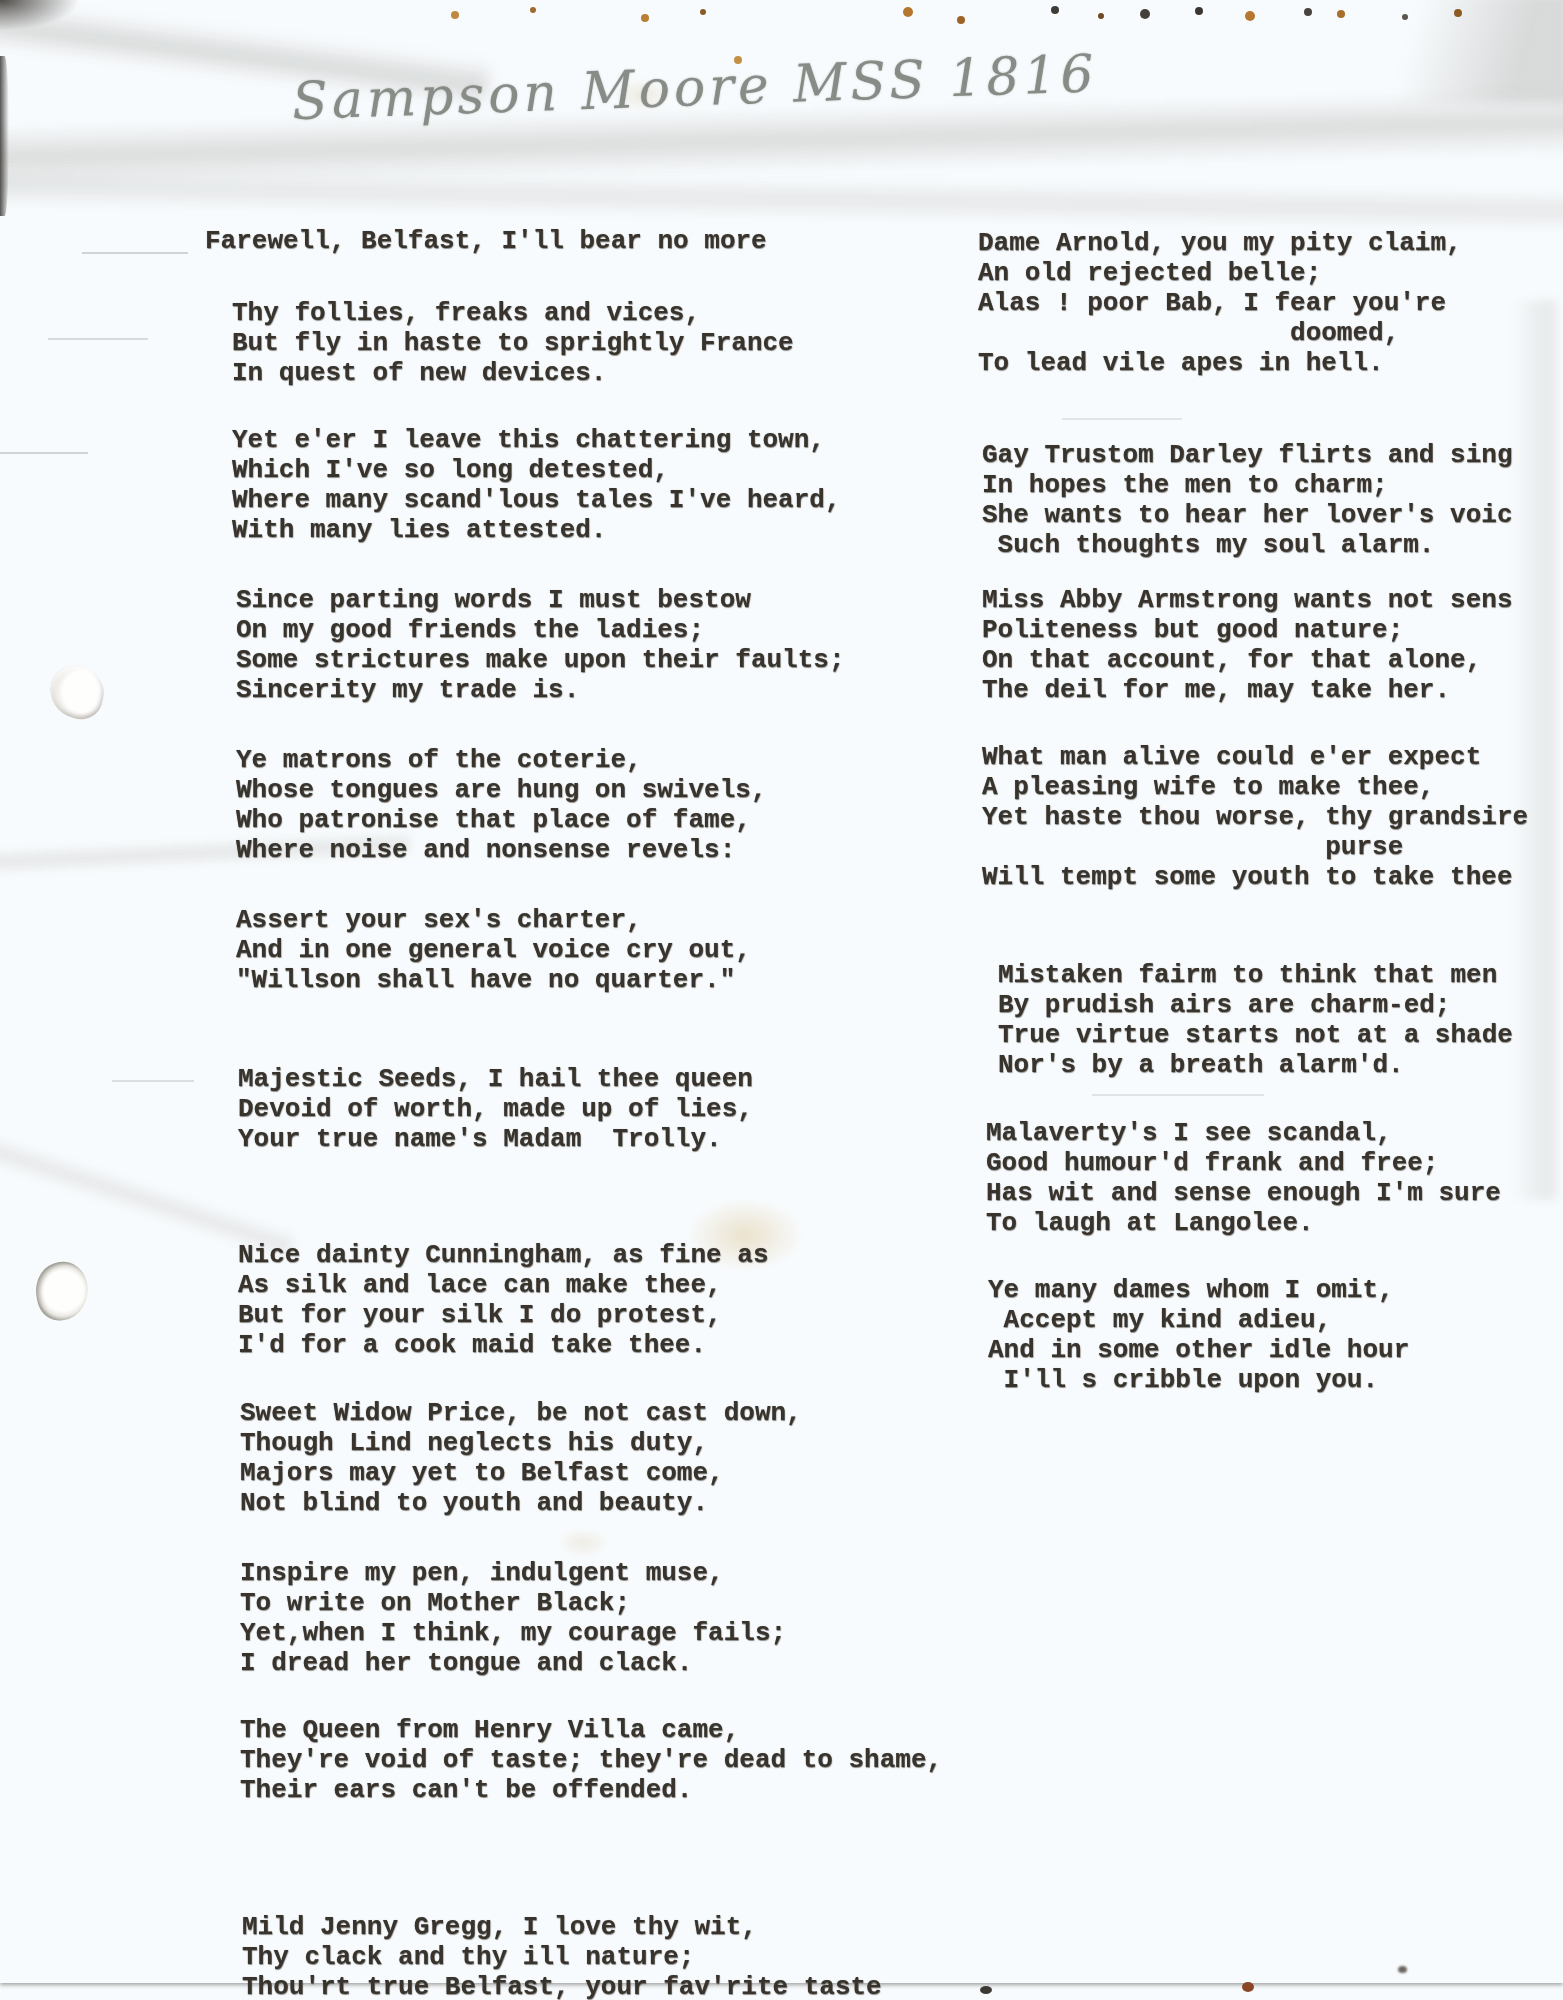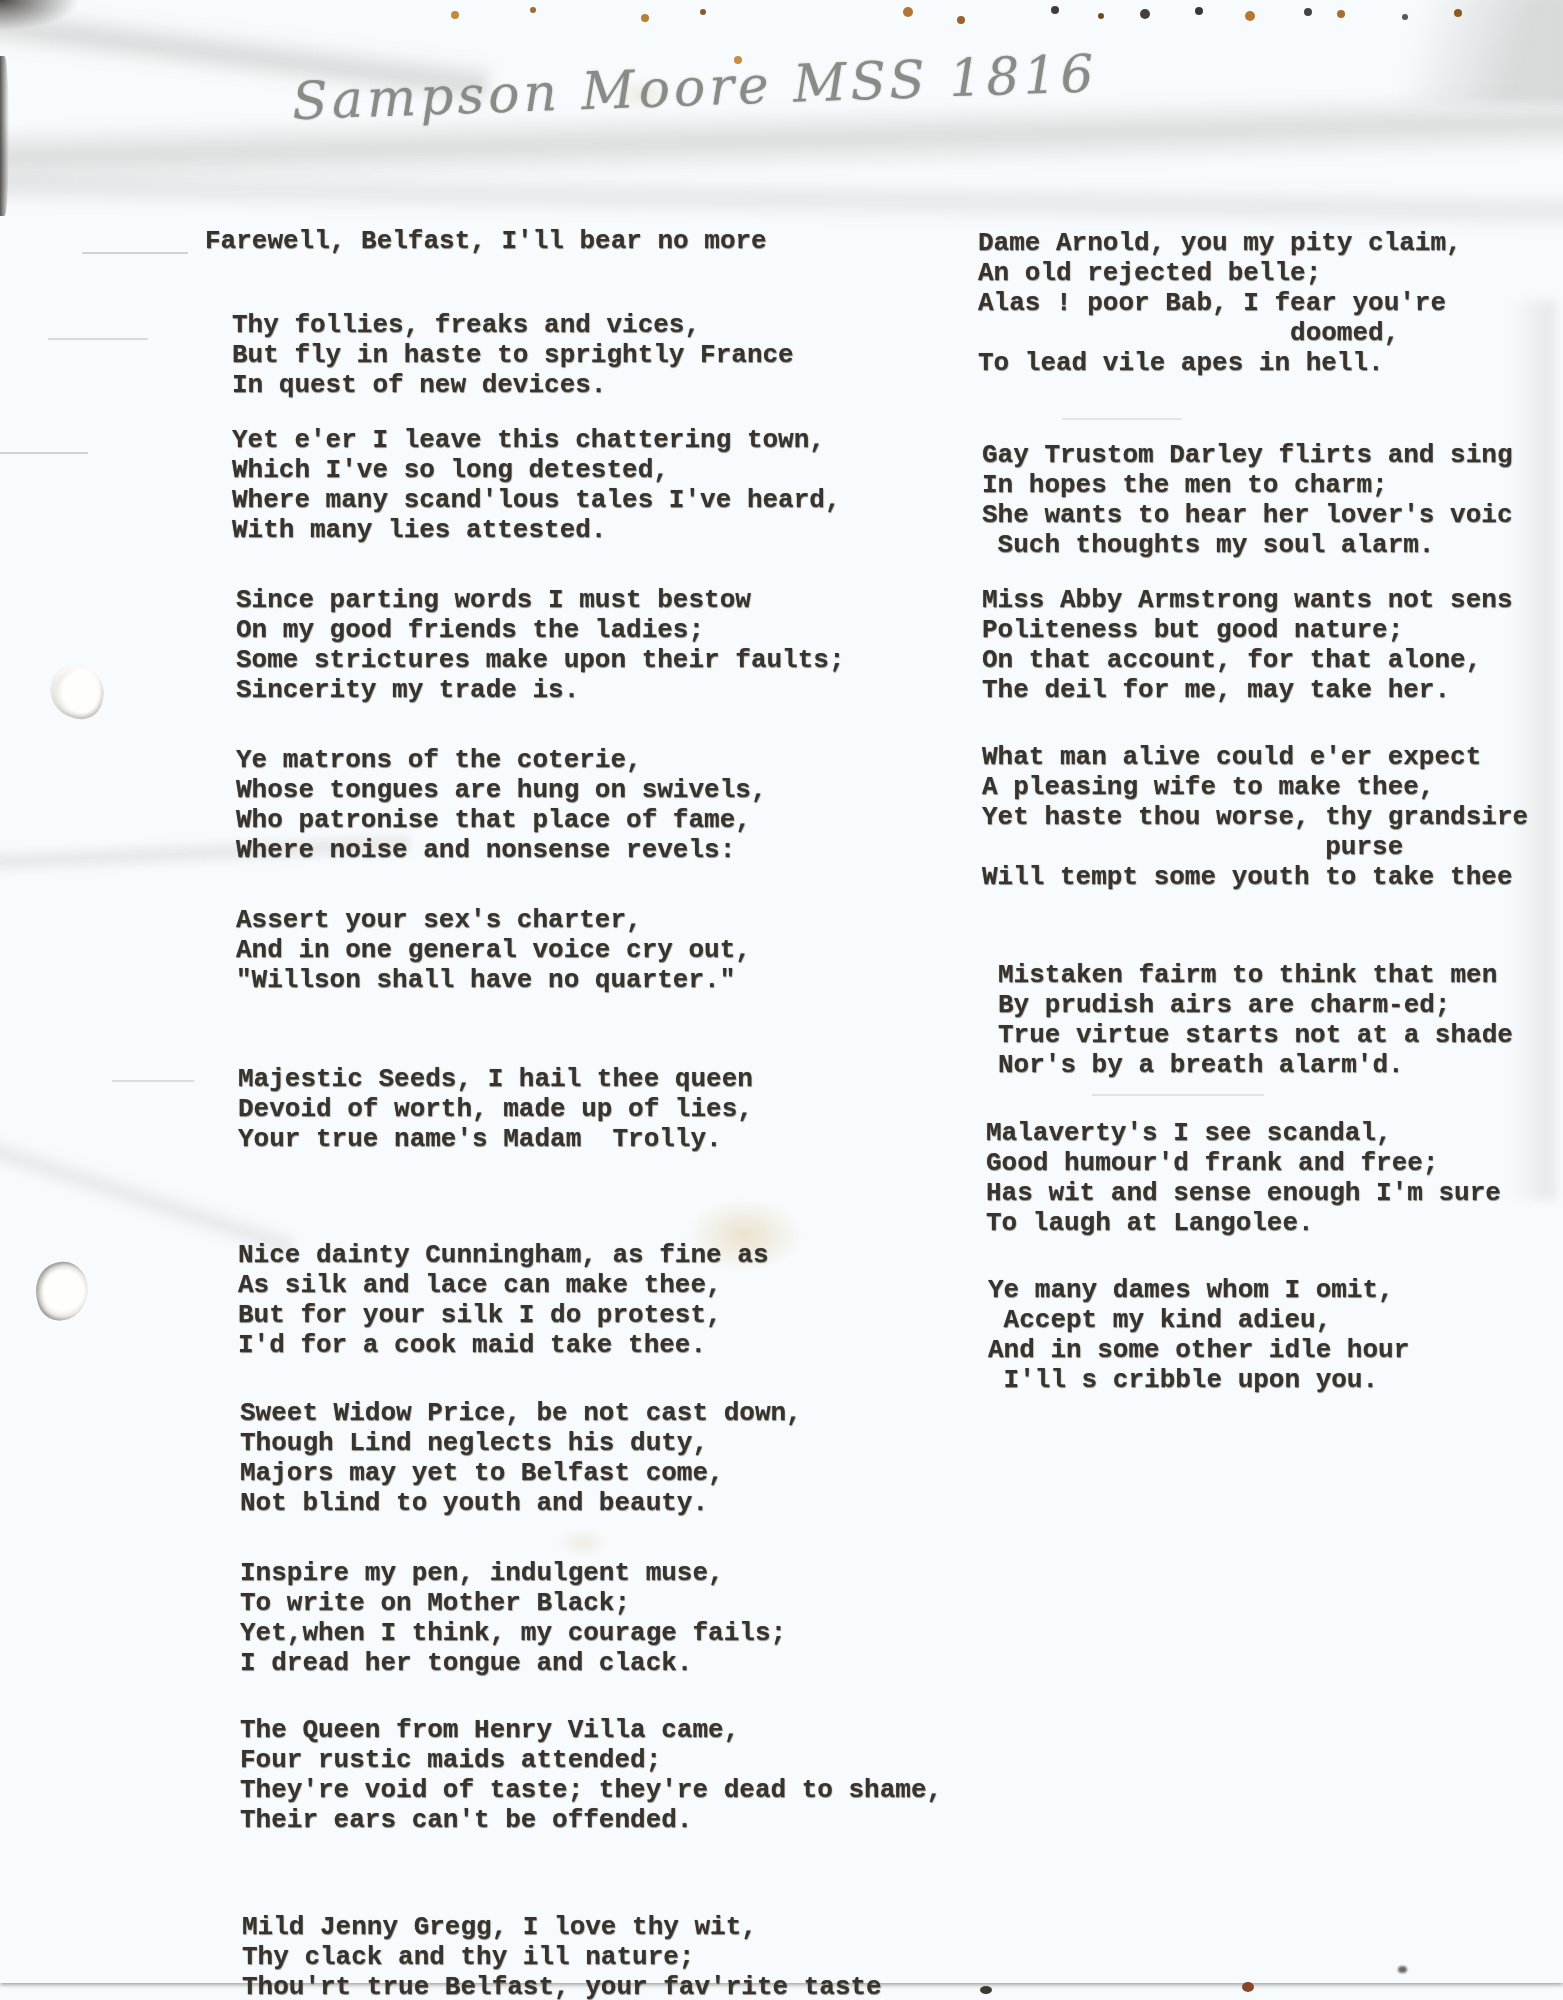--- a/index.html
+++ b/index.html
@@ -130,21 +130,21 @@
   <div class="dash dash-4"></div>
   <div class="dash dash-5"></div>
   <div class="dash dash-6"></div>
 
   <div class="annotation">Sampson Moore MSS 1816</div>
 
   <div>
       <div class="stanza" style="top: 226px; left: 205px;">
         <div class="line">Farewell, Belfast, I'll bear no more</div>
       </div>
-      <div class="stanza" style="top: 298px; left: 232px; margin-top: 12px;">
+      <div class="stanza" style="top: 298px; left: 232px;">
         <div class="line">Thy follies, freaks and vices,</div>
         <div class="line">But fly in haste to sprightly France</div>
         <div class="line">In quest of new devices.</div>
       </div>
       <div class="stanza" style="top: 425px; left: 232px;">
         <div class="line">Yet e'er I leave this chattering town,</div>
         <div class="line">Which I've so long detested,</div>
         <div class="line">Where many scand'lous tales I've heard,</div>
         <div class="line">With many lies attested.</div>
       </div>
@@ -183,21 +183,20 @@
         <div class="line">Not blind to youth and beauty.</div>
       </div>
       <div class="stanza" style="top: 1558px; left: 240px;">
         <div class="line">Inspire my pen, indulgent muse,</div>
         <div class="line">To write on Mother Black;</div>
         <div class="line">Yet,when I think, my courage fails;</div>
         <div class="line">I dread her tongue and clack.</div>
       </div>
       <div class="stanza" style="top: 1715px; left: 240px;">
         <div class="line">The Queen from Henry Villa came,</div>
-        <div class="line">Four rustic maids attended;</div>
         <div class="line">They're void of taste; they're dead to shame,</div>
         <div class="line">Their ears can't be offended.</div>
       </div>
       <div class="stanza" style="top: 1912px; left: 242px;">
         <div class="line">Mild Jenny Gregg, I love thy wit,</div>
         <div class="line">Thy clack and thy ill nature;</div>
         <div class="line">Thou'rt true Belfast, your fav'rite taste</div>
         <div class="line">Is calumny and satire.</div>
       </div>
     </div>

